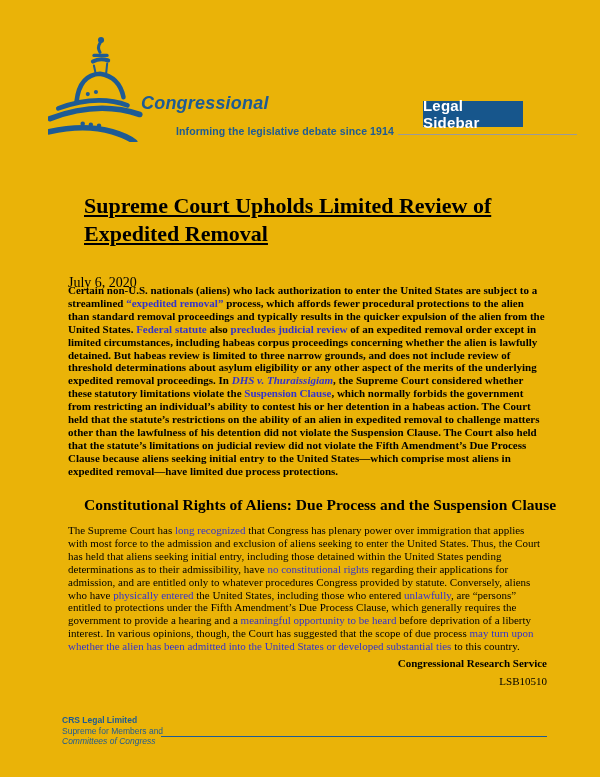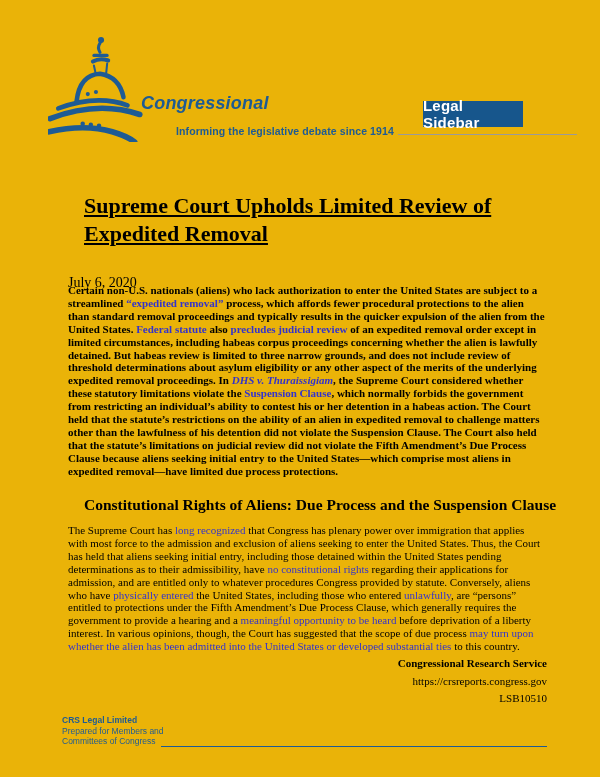--- a/index.html
+++ b/index.html
@@ -37,21 +37,21 @@
   .italic { font-style:italic; }
   
   .footer-right { position:absolute; right:53px; top:655px; text-align:right; font-size:11px; line-height:17.5px; }
   .footer-org { font-weight:bold; }
   .footer-left {
     position:absolute; left:62px; top:715px; width:485px;
     font-family:"Liberation Sans", sans-serif; font-size:8.5px; line-height:10.6px;
     color:var(--crs-blue,#1e5b94);
   }
   .footer-left .bold { font-weight:bold; }
-  .fl-row3 { display:flex; align-items:flex-end; gap:5px; }
+  .fl-row3 { display:flex; align-items:flex-start; gap:5px;font-style:italic; }
   .fl-rule { flex:1; height:1.2px; background:var(--crs-blue,#1e5b94); }
 </style>
 </head>
 <body>
 
 <div class="page">
 
   <svg class="logo-svg" viewBox="0 0 100 106" aria-hidden="true">
     <g fill="none" stroke="currentColor" stroke-linecap="round">
 
@@ -90,26 +90,25 @@
   <h1 class="doc-title" style="margin:16px;text-decoration:underline;">Supreme Court Upholds Limited Review of Expedited Removal</h1>
   <div class="doc-date">July 6, 2020</div>
 
   <p class="para para-1" style="margin:0;"><span>Certain non-U.S. nationals (aliens) who lack authorization to enter the United States are subject to a streamlined </span><span class="text-link">“expedited removal”</span><span> process, which affords fewer procedural protections to the alien than standard removal proceedings and typically results in the quicker expulsion of the alien from the United States. </span><span class="text-link">Federal statute</span><span> also </span><span class="text-link">precludes judicial review</span><span> of an expedited removal order except in limited circumstances, including habeas corpus proceedings concerning whether the alien is lawfully detained. But habeas review is limited to three narrow grounds, and does not include review of threshold determinations about asylum eligibility or any other aspect of the merits of the underlying expedited removal proceedings. In </span><span class="text-link italic">DHS v. Thuraissigiam</span><span>, the Supreme Court considered whether these statutory limitations violate the </span><span class="text-link">Suspension Clause</span><span>, which normally forbids the government from restricting an individual’s ability to contest his or her detention in a habeas action. The Court held that the statute’s restrictions on the ability of an alien in expedited removal to challenge matters other than the lawfulness of his detention did not violate the Suspension Clause. The Court also held that the statute’s limitations on judicial review did not violate the Fifth Amendment’s Due Process Clause because aliens seeking initial entry to the United States—which comprise most aliens in expedited removal—have limited due process protections.</span></p>
 
   <h2 class="section-heading" style="margin:16px;">Constitutional Rights of Aliens: Due Process and the Suspension Clause</h2>
   <p class="para para-2" style="margin:0;"><span>The Supreme Court has </span><span class="text-link">long recognized</span><span> that Congress has plenary power over immigration that applies with most force to the admission and exclusion of aliens seeking to enter the United States. Thus, the Court has held that aliens seeking initial entry, including those detained within the United States pending determinations as to their admissibility, have </span><span class="text-link">no constitutional rights</span><span> regarding their applications for admission, and are entitled only to whatever procedures Congress provided by statute. Conversely, aliens who have </span><span class="text-link">physically entered</span><span> the United States, including those who entered </span><span class="text-link">unlawfully</span><span>, are “persons” entitled to protections under the Fifth Amendment’s Due Process Clause, which generally requires the government to provide a hearing and a </span><span class="text-link">meaningful opportunity to be heard</span><span> before deprivation of a liberty interest. In various opinions, though, the Court has suggested that the scope of due process </span><span class="text-link">may turn upon whether the alien has been admitted into the United States or developed substantial ties</span><span> to this country.</span></p>
 
   <div class="footer-right">
     <div class="footer-org">Congressional Research Service</div>
-    <div>https://crsreports.congress.gov</div>
     <div>LSB10510</div>
   </div>
 
   <div class="footer-left">
     <div class="bold">CRS Legal Limited</div>
-    <div>Prepared for Members and</div>
+    <div>Supreme for Members and</div>
     <div class="fl-row3">
       <span>Committees of Congress</span>
       <span class="fl-rule"></span>
     </div>
   </div>
 
 </div>
 
 </body></html>

